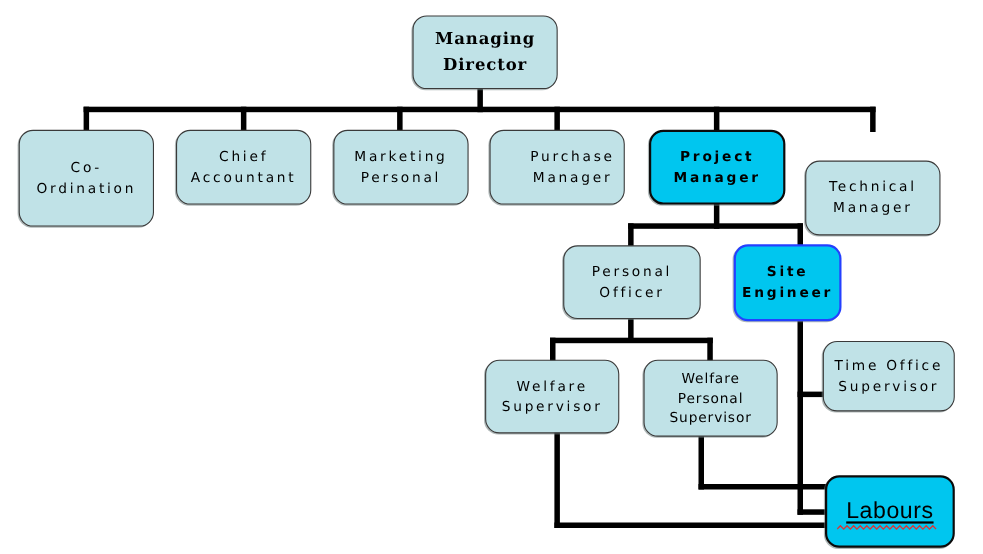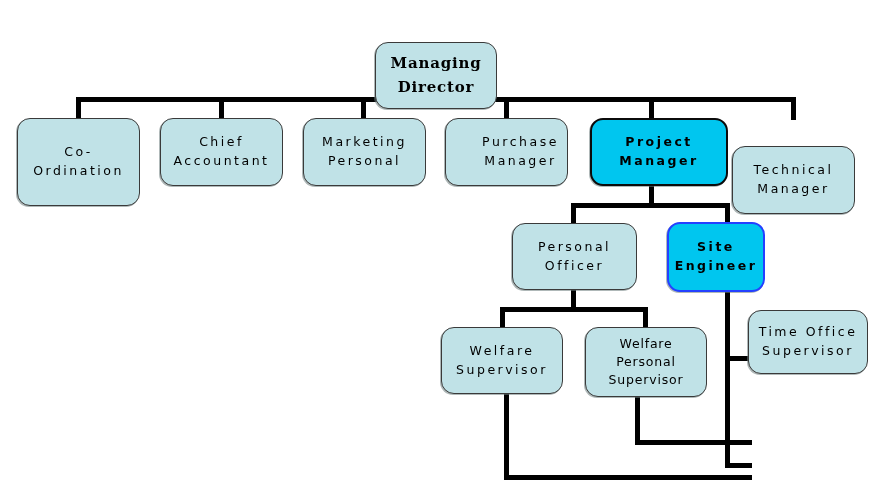--- a/index.html
+++ b/index.html
@@ -52,26 +52,26 @@
     font-size:21px;
     letter-spacing:.5px;
     text-decoration:underline;
     text-decoration-thickness:1.5px;
     text-underline-offset:3px;
   }
   .squiggle{position:absolute;left:50%;transform:translateX(-50%);bottom:14px;}
   .squiggle path{stroke:var(--spellcheck,#e03131);stroke-width:1.2;fill:none;}
 
   
-  #n-md{left:375px;top:14px;width:122px;height:67px;margin-top:28px;}
+  #n-md{left:375px;top:14px;width:132px;height:67px;}
   #n-co{left:17px;top:118px;width:123px;height:88px;}
   #n-chief{left:160px;top:118px;width:123px;height:68px;}
   #n-marketing{left:303px;top:118px;width:123px;height:68px;}
   #n-purchase{left:445px;top:118px;width:123px;height:68px;padding-left:28px;}
-  #n-project{left:590px;top:118px;width:138px;height:68px;align-items:center;}
+  #n-project{left:590px;top:118px;width:124px;height:68px;align-items:center;}
   #n-technical{left:732px;top:118px;width:123px;height:68px;margin-top:28px;}
   #n-po{left:512px;top:223px;width:125px;height:67px;}
   #n-se{left:667px;top:222px;width:98px;height:70px;}
   #n-ws{left:441px;top:327px;width:122px;height:67px;}
   #n-wps{left:585px;top:327px;width:122px;height:70px;}
   #n-to{left:748px;top:310px;width:120px;height:64px;}
   #n-labours{left:750px;top:432px;width:118px;height:66px;}
 
   
   #c-md-drop{left:434px;top:78px;width:5px;height:24px;}
@@ -181,14 +181,20 @@
     <span class="lbl tight">Welfare
 Personal
 Supervisor</span>
   </div>
 
   <div class="node" id="n-to">
     <span class="lbl">Time Office
 Supervisor</span>
   </div>
 
+  <div class="node hl" id="n-labours">
+    <span class="lbl labours-text">Labours</span>
+    <svg class="squiggle" width="96" height="5" aria-hidden="true">
+      <path d="M0 4 l3 -3 l3 3 l3 -3 l3 3 l3 -3 l3 3 l3 -3 l3 3 l3 -3 l3 3 l3 -3 l3 3 l3 -3 l3 3 l3 -3 l3 3 l3 -3 l3 3 l3 -3 l3 3 l3 -3 l3 3 l3 -3 l3 3 l3 -3 l3 3 l3 -3 l3 3 l3 -3 l3 3"></path>
+    </svg>
+  </div>
 
 </div>
 
 </body></html>

